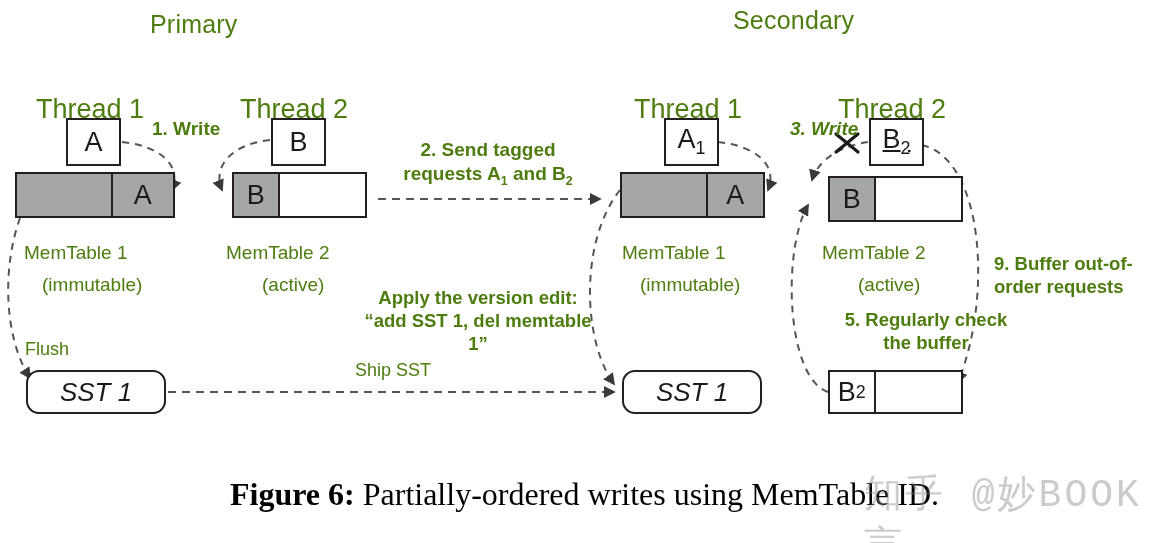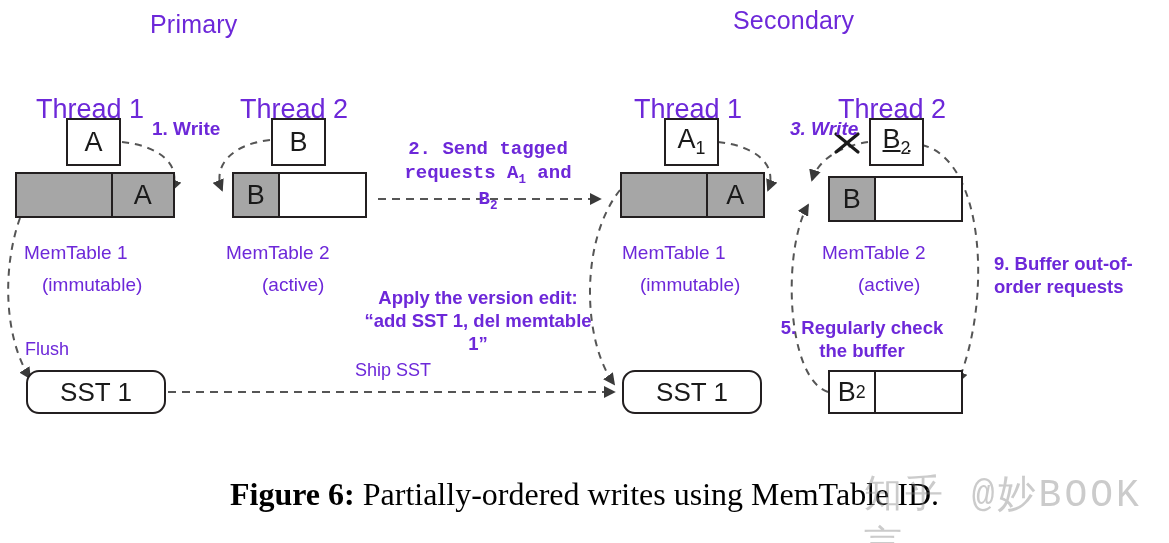--- a/index.html
+++ b/index.html
@@ -22,21 +22,21 @@
     position: absolute;
     left: 0;
     top: 0;
     width: 1169px;
     height: 543px;
   }
   .txt {
     position: absolute;
     white-space: nowrap;
     line-height: 1.12;
-    color: #6d28d9;
+    color: #4d7c0f;
   }
   .hdr {
     font-size: 25px;
     letter-spacing: .2px;
   }
   .thread-label {
     font-size: 27px;
     margin-top: 12px;
   }
   .memtable-name {
@@ -95,20 +95,21 @@
     position: absolute;
     box-sizing: border-box;
     border: 2.5px solid #231f20;
     border-radius: 13px;
     background: #ffffff;
     display: flex;
     align-items: center;
     justify-content: center;
     font-size: 26px;
     color: #1a1a1a;
+    font-style: italic;
   }
   .caption {
     position: absolute;
     left: 0;
     top: 476px;
     width: 1169px;
     text-align: center;
     font-family: "Liberation Serif", serif;
     font-size: 32px;
     color: #000000;
@@ -191,21 +192,21 @@
   </div>
   <div class="txt memtable-name" style="left:226px; top:242px;">MemTable 2</div>
   <div class="txt memtable-sub" style="left:262px; top:274px;">(active)</div>
 
   <div class="txt small-label" style="left:25px; top:339px;">Flush</div>
 
   <div class="sst" style="left:26px; top:370px; width:140px; height:44px;">
     <span>SST 1</span>
   </div>
 
-  <div class="txt step" style="left:398px; top:138px; width:180px;font-family:Liberation Mono, monospace;"><span>2. Send tagged<br>requests A<sub>1</sub> and B<sub>2</sub></span></div>
+  <div class="txt step" style="left:398px; top:138px; width:180px;"><span>2. Send tagged<br>requests A<sub>1</sub> and B<sub>2</sub></span></div>
 
   <div class="txt note" style="left:358px; top:286px; width:240px;"><span>Apply the version edit:
 “add SST 1, del memtable 1”</span></div>
 
   <div class="txt small-label" style="left:355px; top:360px;">Ship SST</div>
 
   <div class="txt hdr" style="left:733px; top:6px;">Secondary</div>
 
   <div class="txt thread-label" style="left:634px; top:82px;">Thread 1</div>
   <div class="txt thread-label" style="left:838px; top:82px;">Thread 2</div>
@@ -226,21 +227,21 @@
   <div class="txt memtable-name" style="left:622px; top:242px;">MemTable 1</div>
   <div class="txt memtable-sub" style="left:640px; top:274px;">(immutable)</div>
 
   <div class="memtable" style="left:828px; top:176px; width:135px; height:46px;">
     <div class="cell" style="width:45px; background:#a6a6a6;">B</div>
     <div class="cell divider" style="width:90px; background:#ffffff;"></div>
   </div>
   <div class="txt memtable-name" style="left:822px; top:242px;">MemTable 2</div>
   <div class="txt memtable-sub" style="left:858px; top:274px;">(active)</div>
 
-  <div class="txt note" style="left:772px; top:308px; width:180px;margin-top:8px;"><span>5. Regularly check
+  <div class="txt note" style="left:836px; top:308px; width:180px;"><span>5. Regularly check
 the buffer</span></div>
 
   <div class="txt note" style="left:994px; top:252px; width:170px; text-align:left;"><span>9. Buffer out-of-
 order requests</span></div>
 
   <div class="sst" style="left:622px; top:370px; width:140px; height:44px;">
     <span>SST 1</span>
   </div>
 
   <div class="memtable" style="left:828px; top:370px; width:135px; height:44px;">

